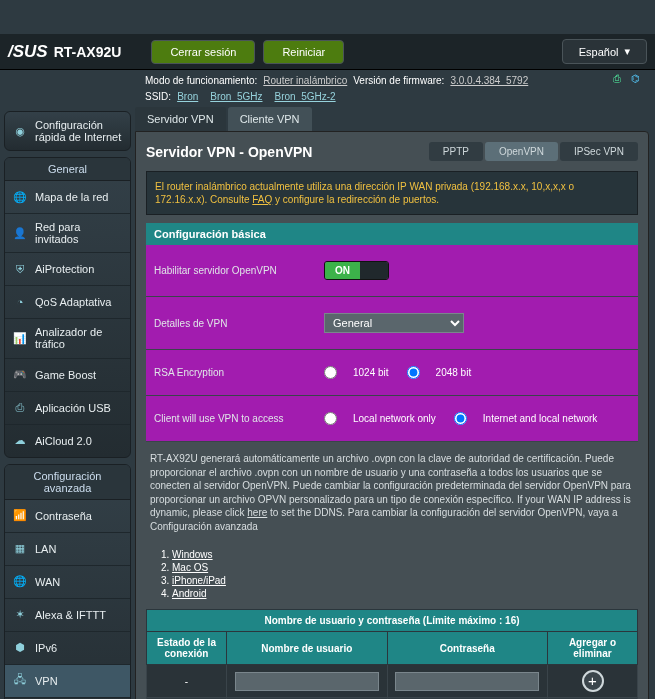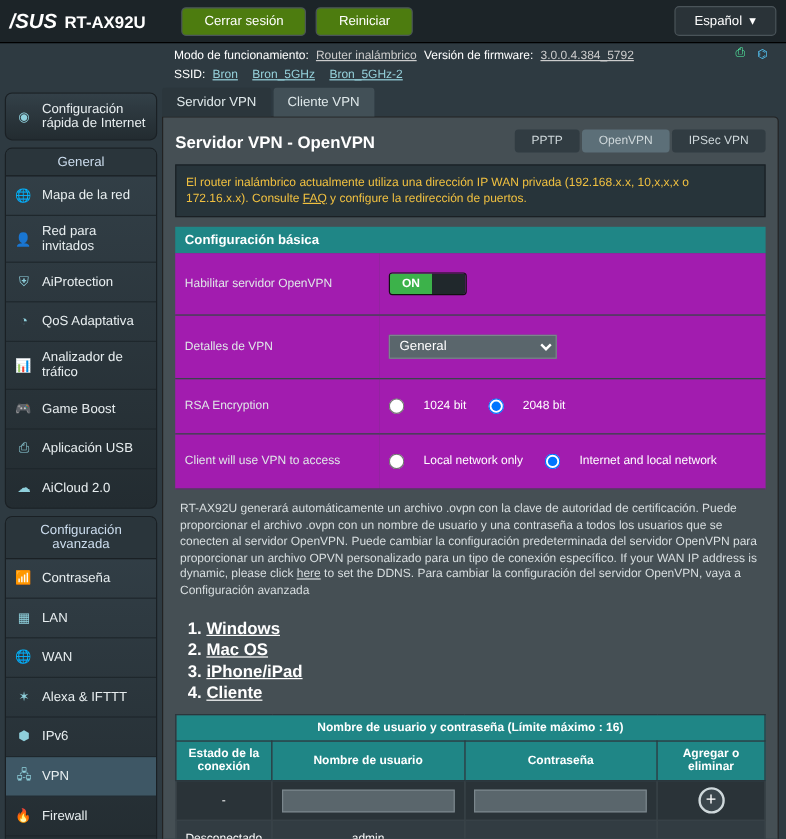--- a/index.html
+++ b/index.html
@@ -12,20 +12,21 @@
     color: #fff;
     overflow: hidden;
   }
   .topbar {
     height: 36px;
     background: #1c2428;
     display: flex;
     align-items: center;
     padding: 0 8px;
     border-bottom: 1px solid #000;
+    margin-top: 34px;
   }
   .logo { font-weight: bold; font-size: 17px; font-style: italic; margin-right: 6px; }
   .model { font-size: 14px; font-weight: bold; margin-right: 30px; }
   .topbtn {
     background: #4d7c0f;
     border: 1px solid #4a5459;
     color: #fff;
     padding: 5px 18px;
     font-size: 11px;
     margin-right: 8px;
@@ -178,21 +179,21 @@
   }
   .radio-row { display: flex; gap: 18px; align-items: center; }
   .radio-row label { display: flex; align-items: center; gap: 16px; color: #fff; font-size: 10px;}
   .desc {
     font-size: 10px;
     color: #d8dee0;
     padding: 10px 4px;
     line-height: 1.35;
   }
   .desc a { color: #d8dee0; text-decoration: underline; }
-  .oslist { margin: 6px 0 10px 26px; font-size: 14px; font-weight: bold; }
+  .oslist { margin: 6px 0 10px 26px; font-size: 10px; }
   .oslist li { margin: 2px 0; }
   .oslist a { color: #fff; text-decoration: underline; }
   .user-table { width: 100%; border-collapse: collapse; }
   .user-table th {
     background: #1f8686;
     color: #fff;
     font-size: 10px;
     font-weight: bold;
     padding: 5px 4px;
     border: 1px solid #2b363c;
@@ -425,21 +426,21 @@
       </tbody>
         </table>
 
       <div class="desc">
         <span>RT-AX92U generará automáticamente un archivo .ovpn con la clave de autoridad de certificación. Puede proporcionar el archivo .ovpn con un nombre de usuario y una contraseña a todos los usuarios que se conecten al servidor OpenVPN. Puede cambiar la configuración predeterminada del servidor OpenVPN para proporcionar un archivo OPVN personalizado para un tipo de conexión específico. If your WAN IP address is dynamic, please click </span><a href="#">here</a><span> to set the DDNS. Para cambiar la configuración del servidor OpenVPN, vaya a Configuración avanzada</span>
       </div>
       <ol class="oslist">
         <li><a href="#">Windows</a></li>
         <li><a href="#">Mac OS</a></li>
         <li><a href="#">iPhone/iPad</a></li>
-        <li><a href="#">Cliente</a></li>
+        <li><a href="#">Android</a></li>
       </ol>
 
       <table class="user-table">
         <tbody>
             <tr>
               <th colspan="4">Nombre de usuario y contraseña (Límite máximo : 16)</th>
             </tr>
         <tr>
           <th style="width:80px">Estado de la conexión</th>
           <th>Nombre de usuario</th>

